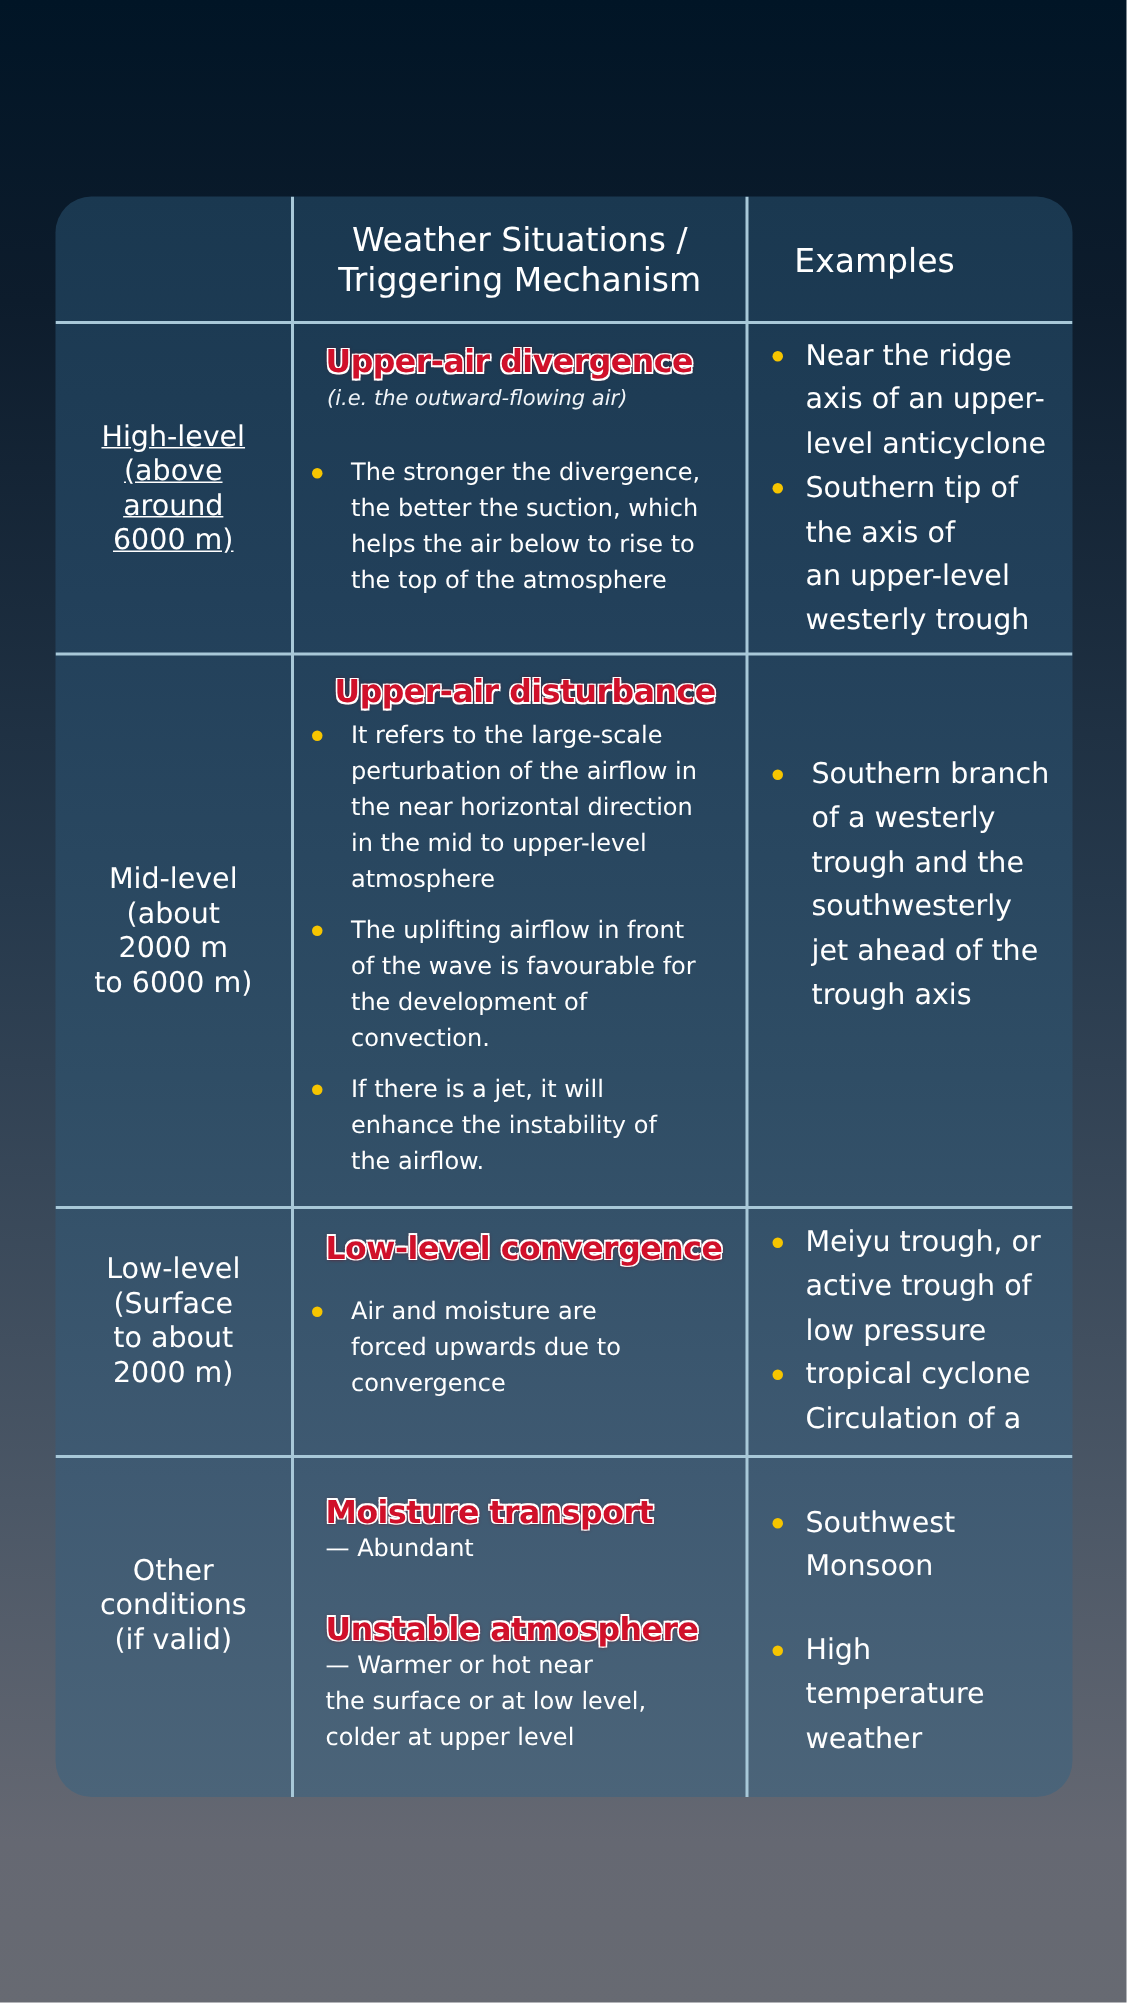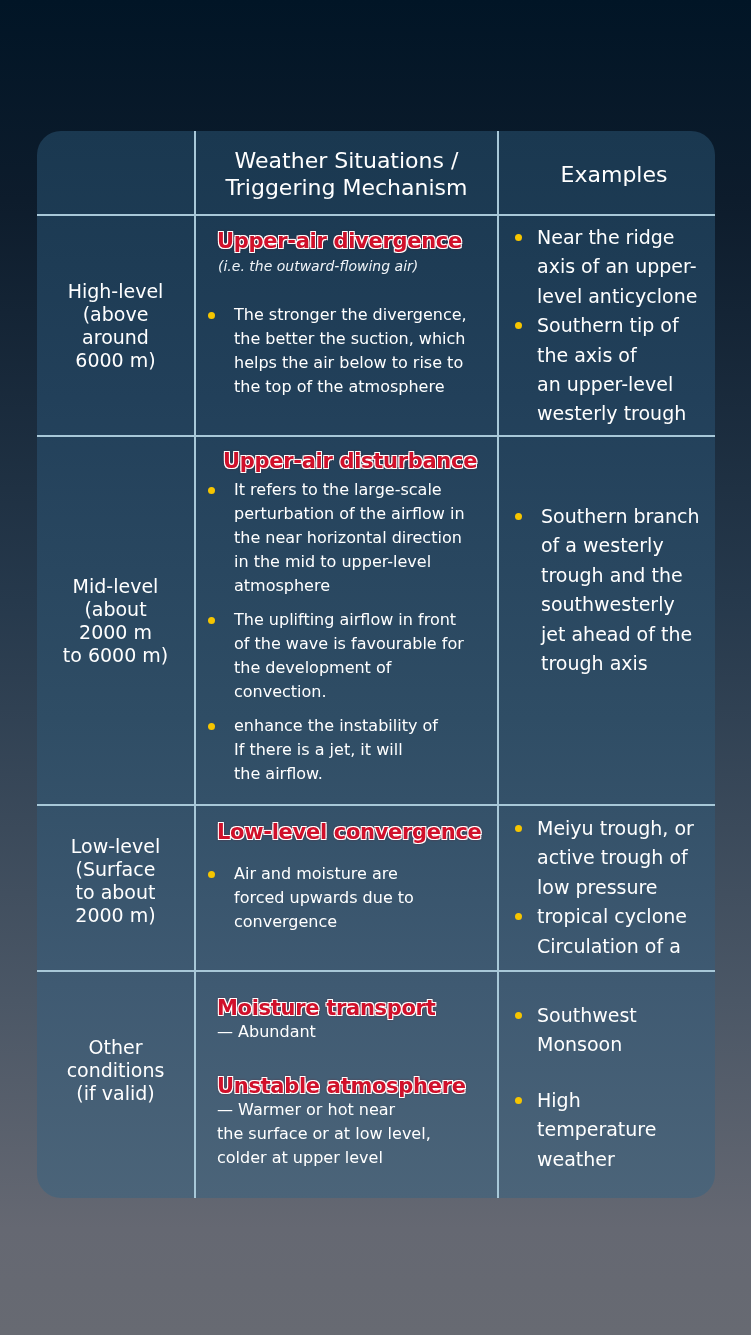--- a/index.html
+++ b/index.html
@@ -43,23 +43,23 @@
   <div class="hline" style="top:83px;"></div>
   <div class="hline" style="top:304px;"></div>
   <div class="hline" style="top:673px;"></div>
   <div class="hline" style="top:839px;"></div>
 
   <div class="cell hdr" style="left:0;top:0;width:157px;height:83px;"></div>
   <div class="cell hdr" style="left:159px;top:0;width:301px;height:83px;flex-direction:column;padding-top:2px;">
     <div>Weather Situations /</div>
     <div>Triggering Mechanism</div>
   </div>
-  <div class="cell hdr" style="left:469px;top:0;width:216px;height:86px;">Examples</div>
-
-  <div class="cell lvl" style="left:0;top:85px;width:157px;height:219px;flex-direction:column;">
+  <div class="cell hdr" style="left:438px;top:0;width:216px;height:86px;">Examples</div>
+
+  <div class="cell lvl" style="left:0;top:85px;width:157px;height:219px;flex-direction:column;text-decoration:underline;">
     <div>High-level</div>
     <div>(above</div>
     <div>around</div>
     <div>6000 m)</div>
   </div>
   <div class="cell mid" style="left:159px;top:85px;width:301px;height:219px;padding:13px 0 0 22px;">
     <div class="red" style="margin-left:-1px;">Upper-air divergence</div>
     <div class="ital" style="margin-top:3px;">(i.e. the outward-flowing air)</div>
     <ul style="margin-top:26px;margin-left:-10px;">
       <li>
@@ -108,22 +108,22 @@
       </li>
       <li style="margin-top:10px;">
           <span class="dot"></span>
         <div>The uplifting airflow in front</div>
         <div>of the wave is favourable for</div>
         <div>the development of</div>
         <div>convection.</div>
       </li>
       <li style="margin-top:10px;">
           <span class="dot"></span>
+        <div>If there is a jet, it will</div>
         <div>enhance the instability of</div>
-        <div>If there is a jet, it will</div>
         <div>the airflow.</div>
       </li>
     </ul>
   </div>
   <div class="cell ex" style="left:462px;top:306px;width:216px;height:367px;padding:65px 0 0 18px;">
     <ul>
       <li style="padding-left:24px;">
           <span class="dot"></span>
         <div>Southern branch</div>
         <div>of a westerly</div>

